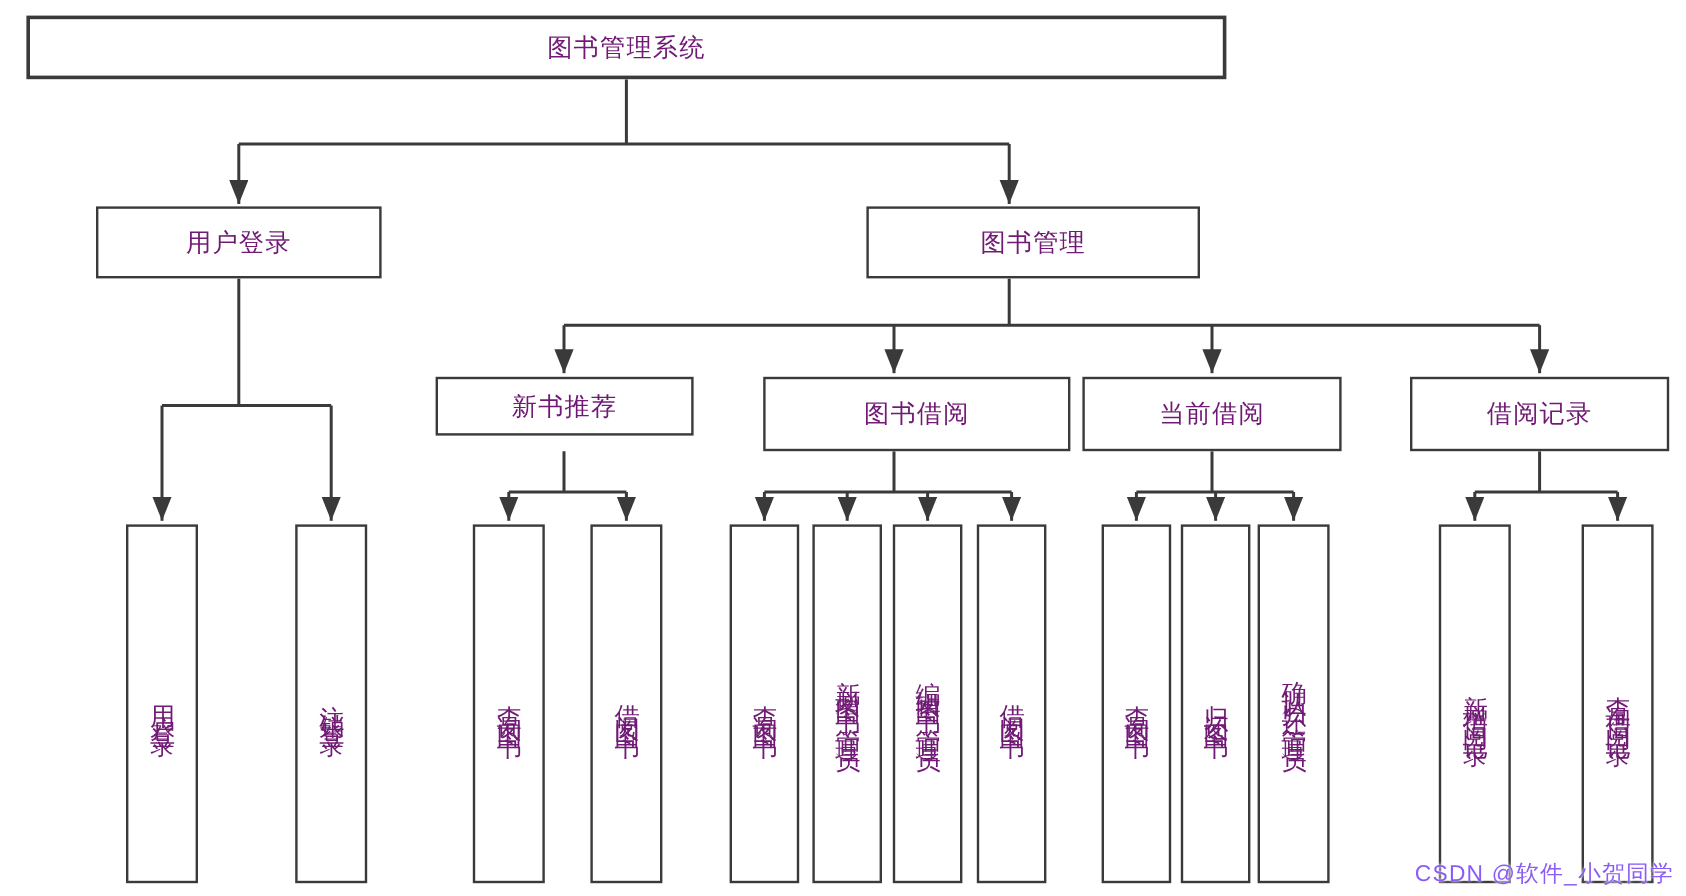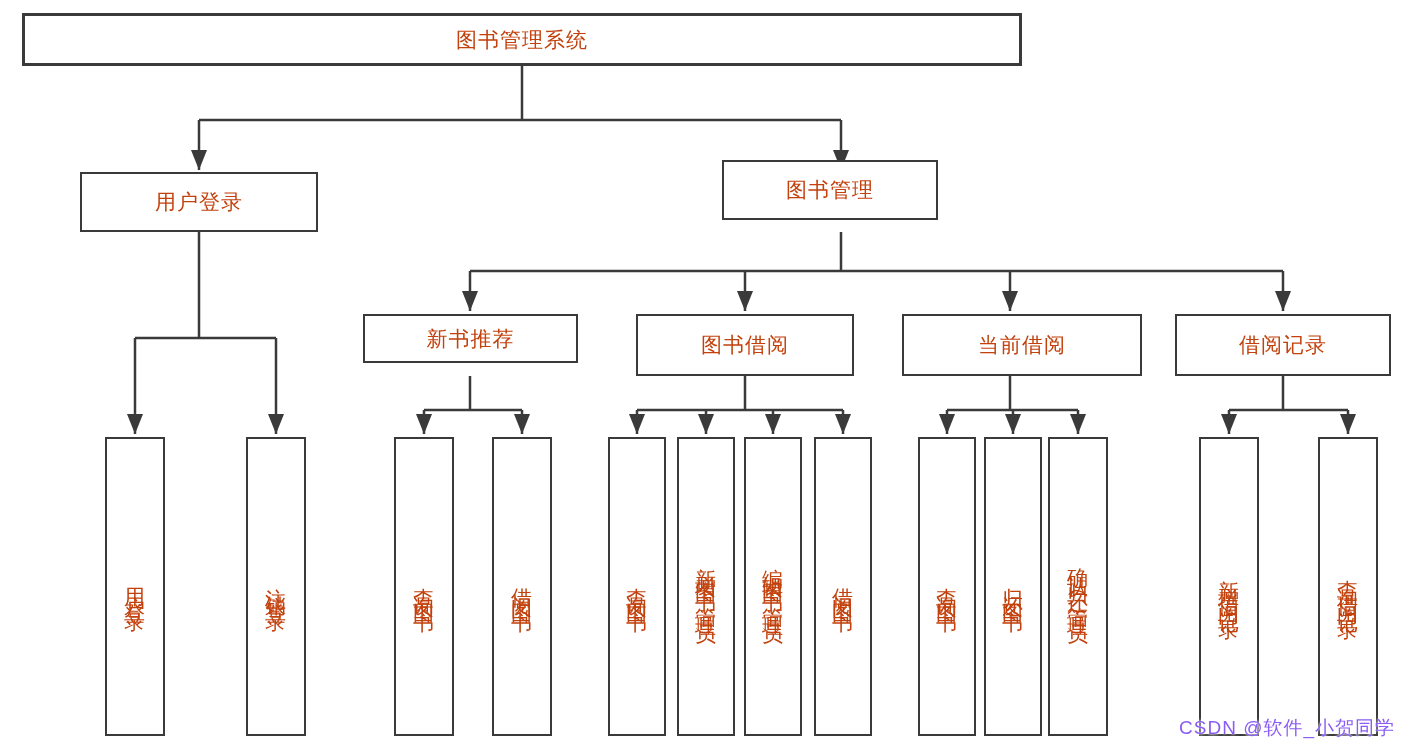--- a/index.html
+++ b/index.html
@@ -24,21 +24,21 @@
     pointer-events: none;
   }
   .box {
     position: absolute;
     box-sizing: border-box;
     border: 2px solid #3a3a3a;
     background: #ffffff;
     display: flex;
     align-items: center;
     justify-content: center;
-    color: #c2410c;
+    color: #701a75;
     font-size: 21px;
     letter-spacing: 1px;
   }
   .box.root {
     border-width: 3px;
     font-size: 21px;
   }
   .box.leaf {
     border-width: 2px;
   }
@@ -110,31 +110,31 @@
     </g>
   </svg>
 
   <div class="box root" style="left:22px; top:13px; width:1000px; height:53px">
     <span>图书管理系统</span>
   </div>
 
   <div class="box" style="left:80px; top:172px; width:238px; height:60px">
     <span>用户登录</span>
   </div>
-  <div class="box" style="left:722px; top:160px; width:216px; height:60px">
+  <div class="box" style="left:722px; top:172px; width:278px; height:60px">
     <span>图书管理</span>
   </div>
 
   <div class="box" style="left:363px; top:314px; width:215px; height:49px">
     <span>新书推荐</span>
   </div>
-  <div class="box" style="left:636px; top:314px; width:218px; height:62px">
+  <div class="box" style="left:636px; top:314px; width:256px; height:62px">
     <span>图书借阅</span>
   </div>
-  <div class="box" style="left:902px; top:314px; width:240px; height:62px">
+  <div class="box" style="left:902px; top:314px; width:216px; height:62px">
     <span>当前借阅</span>
   </div>
   <div class="box" style="left:1175px; top:314px; width:216px; height:62px">
     <span>借阅记录</span>
   </div>
 
   <div class="box leaf" style="left:105px; top:437px; width:60px; height:299px">
     <span class="vtext">用户登录</span>
   </div>
   <div class="box leaf" style="left:246px; top:437px; width:60px; height:299px">

